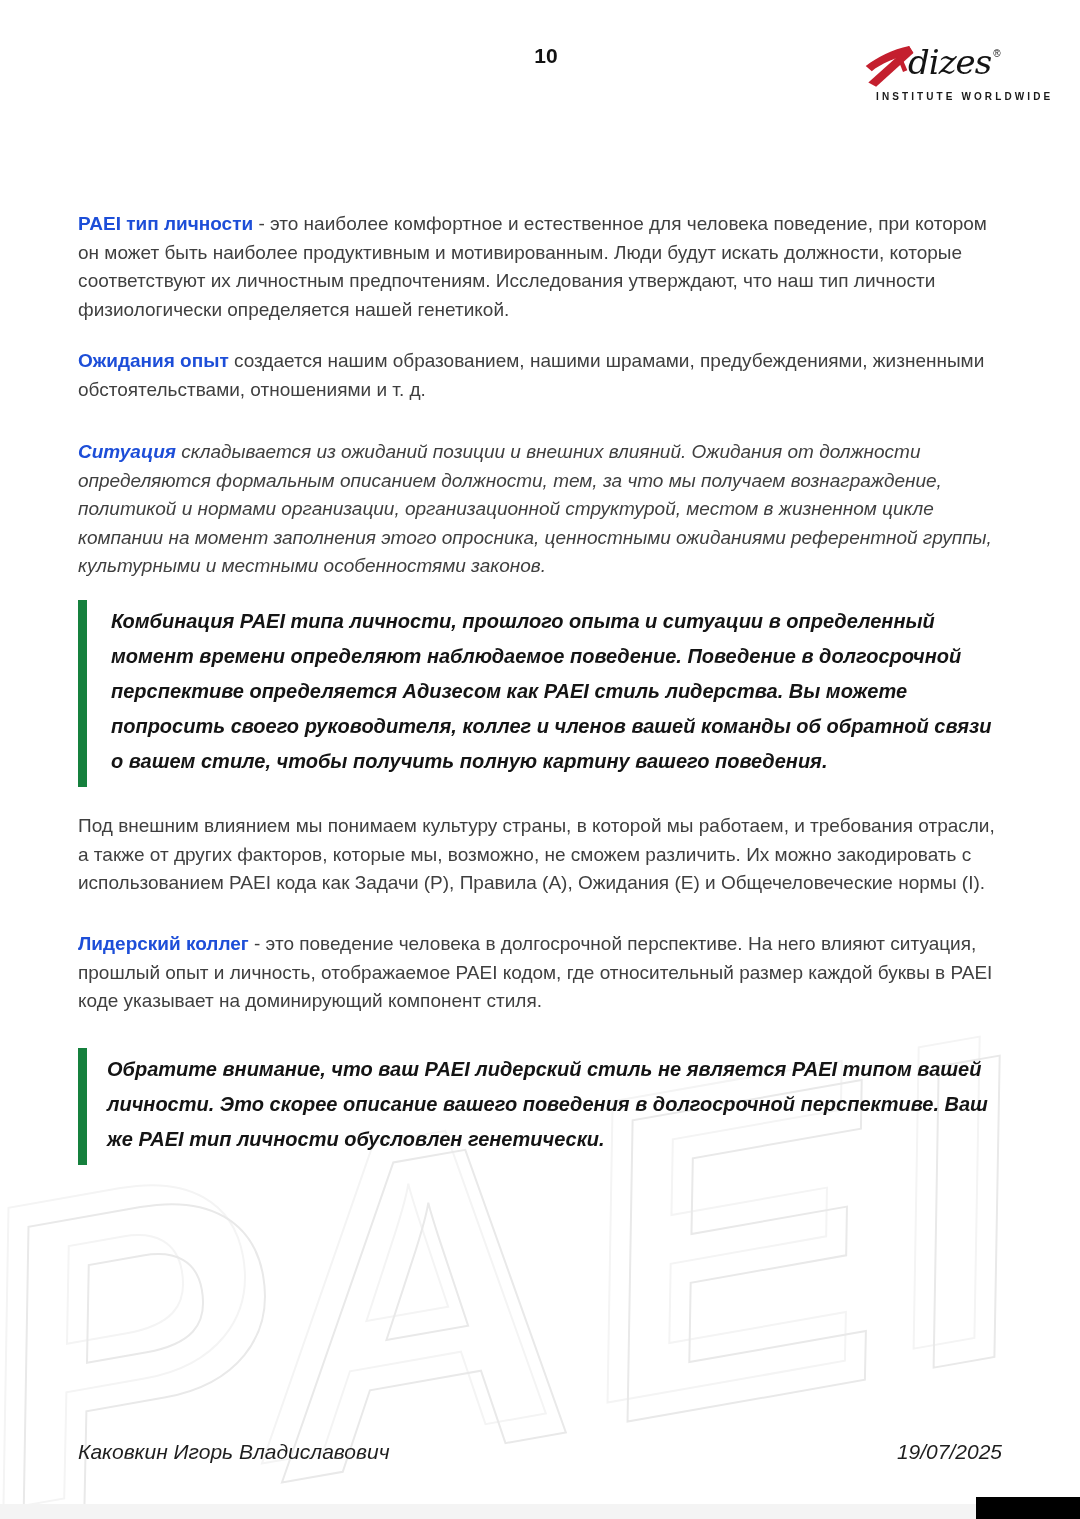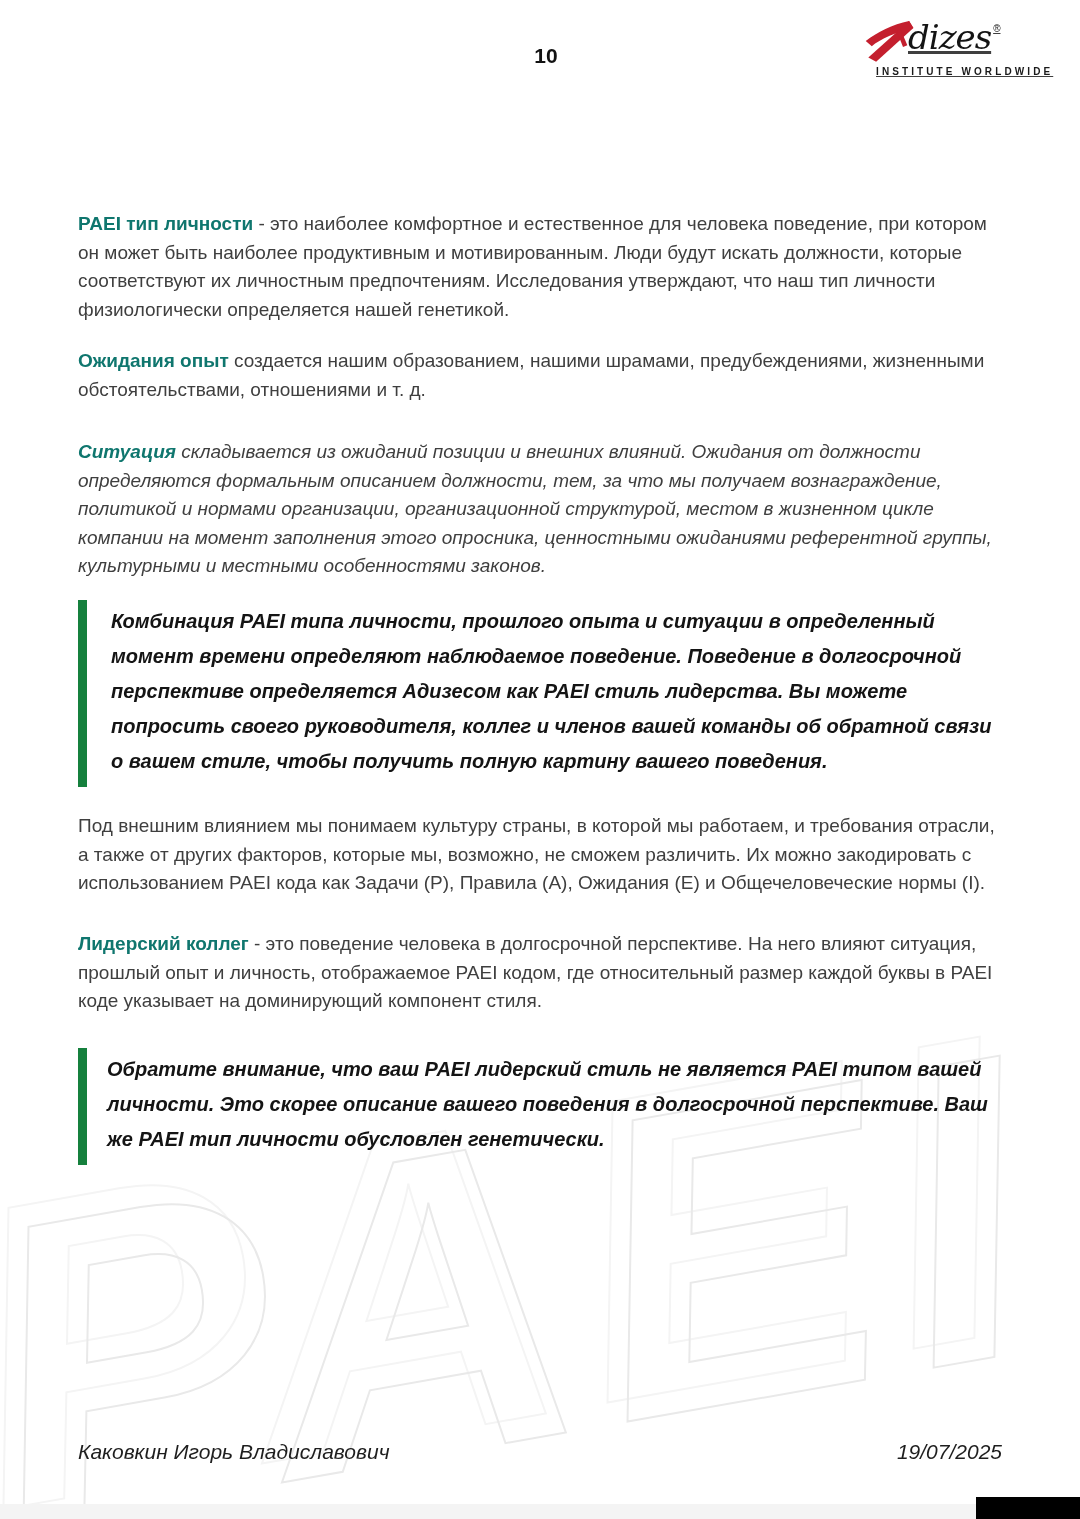--- a/index.html
+++ b/index.html
@@ -12,21 +12,21 @@
     overflow:hidden;
     font-family:"Liberation Sans", sans-serif;
     color:#3f3f3f;
   }
   
   .page-number{
     position:absolute;top:44px;left:12px;right:0;z-index:1;
     text-align:center;font-size:21px;font-weight:700;color:#121212;
   }
   .logo{
-    position:absolute;top:17px;right:66px;z-index:1;width:150px;text-decoration:underline;
+    position:absolute;top:42px;right:66px;z-index:1;width:150px;
   }
   .logo-row{display:flex;align-items:flex-start;}
   .logo-mark{width:52px;height:48px;flex:0 0 auto;}
   .logo-text{
     font-family:"DejaVu Serif", serif;font-style:italic;
     font-size:34px;line-height:40px;color:#141414;margin-left:-8px;letter-spacing:-1px;
   }
   .logo-reg{font-size:10px;color:#141414;margin-top:6px;margin-left:2px;font-style:normal;}
   .logo-tagline{
     margin-top:1px;padding-left:12px;
@@ -35,21 +35,21 @@
   
   .title{
     position:absolute;top:95px;left:78px;width:700px;z-index:1;
     margin:0;font-size:30px;line-height:33px;font-weight:700;color:#121212;letter-spacing:0;
   }
   
   .body{
     position:absolute;left:78px;width:926px;z-index:1;
     margin:0;font-size:19px;line-height:28.5px;color:#3f3f3f;
   }
-  .body strong{color:#0f766e;font-weight:700;}
+  .body strong{color:#1d4ed8;font-weight:700;}
   .p1{top:210px;}
   .p2{top:347px;}
   .p3{top:438px;font-style:italic;}
   .p4{top:792px;margin-top:20px;}
   .p5{top:930px;}
   
   .callout{
     position:absolute;left:78px;width:926px;z-index:1;box-sizing:border-box;
     border-left:9px solid #15803d;
     padding:4px 0 8px 24px;

